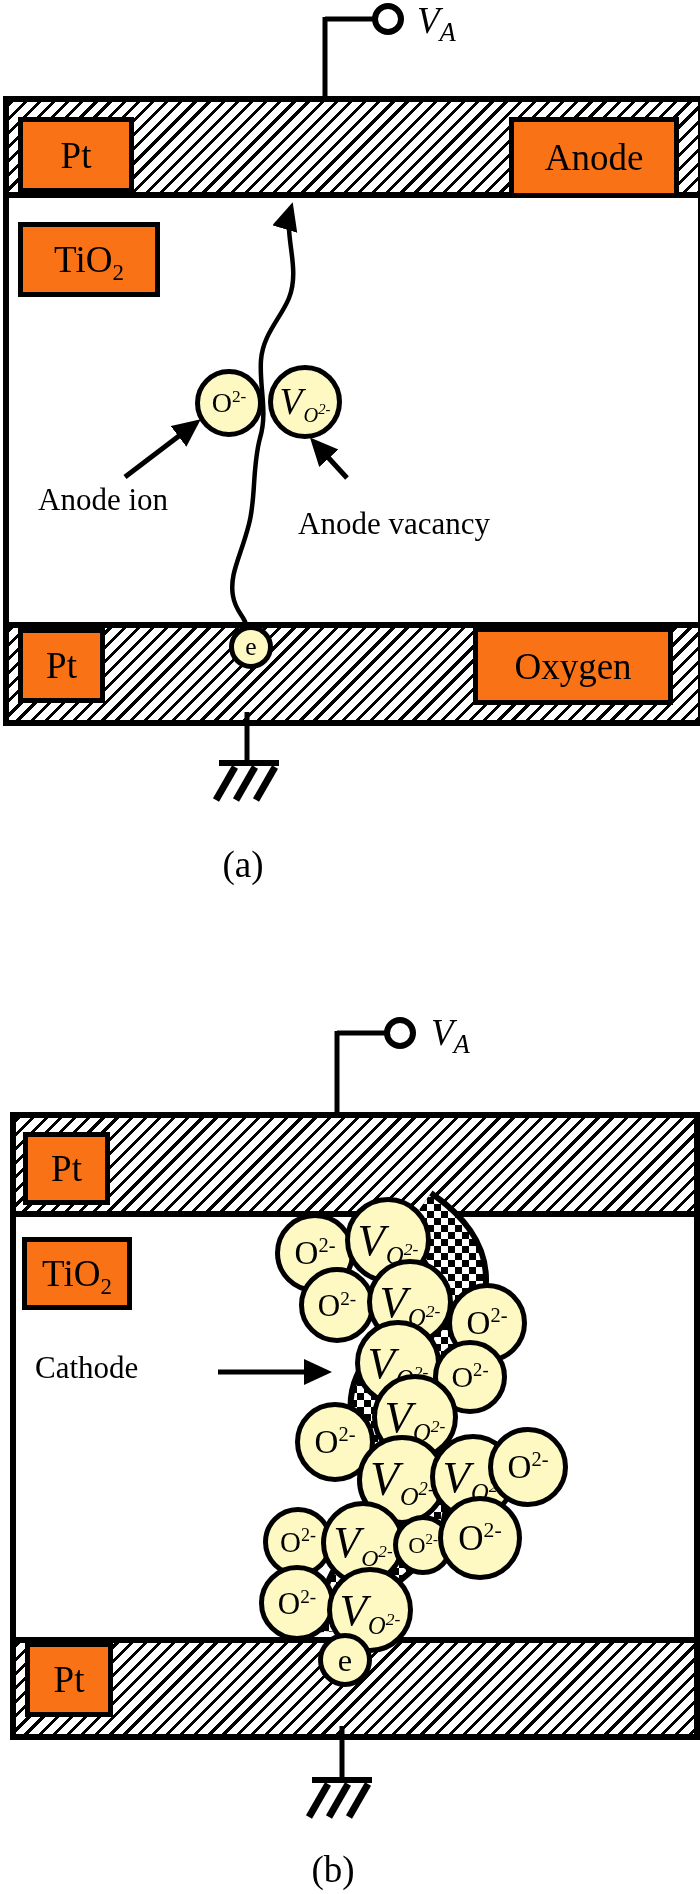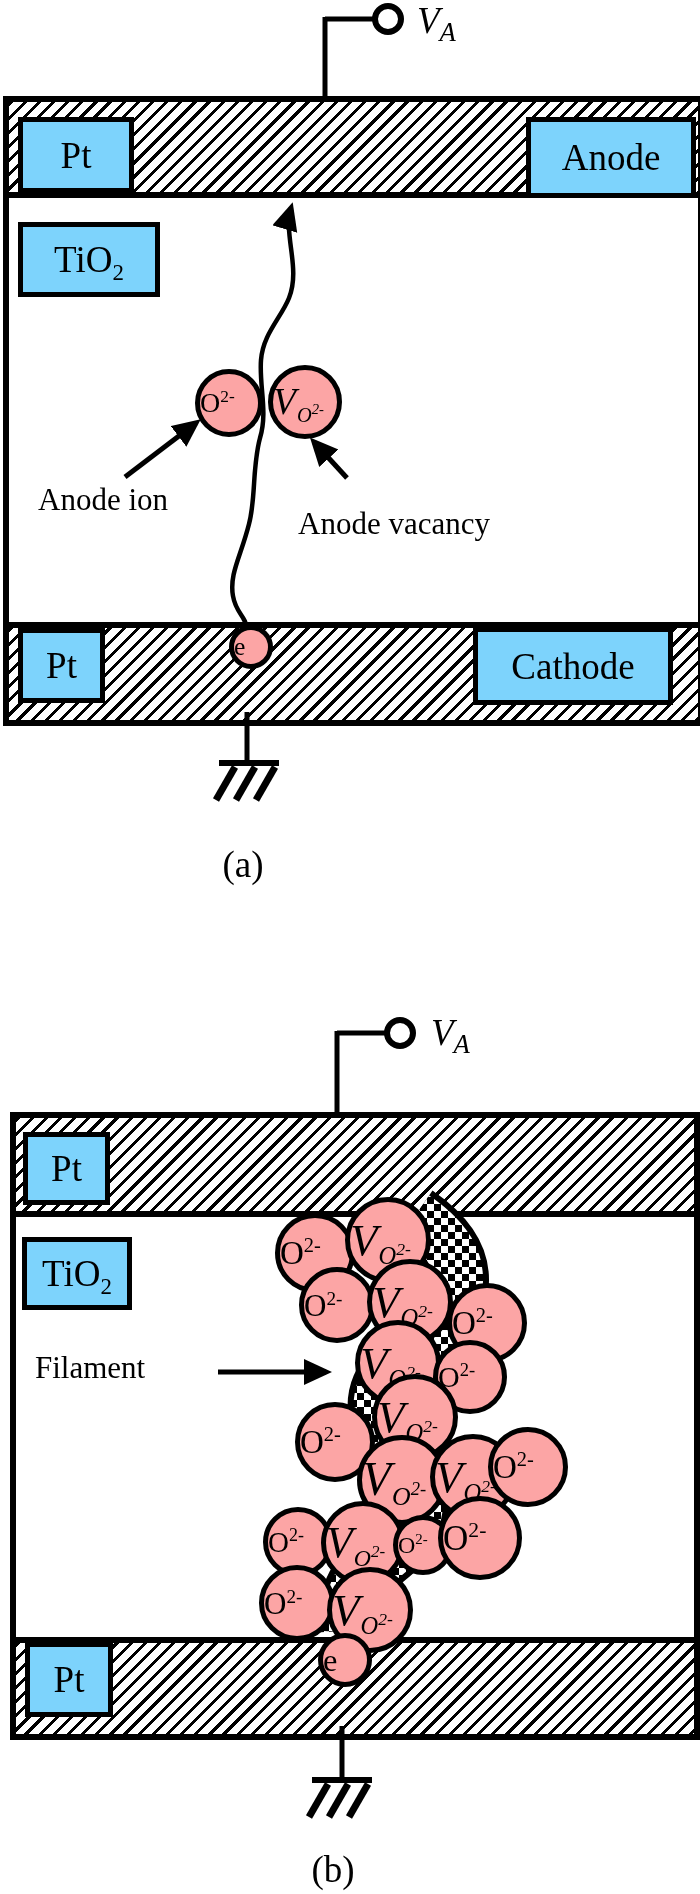--- a/index.html
+++ b/index.html
@@ -4,60 +4,60 @@
 <style>
   html,body{margin:0;padding:0;background:#fff;}
   .stage{position:relative;width:700px;height:1894px;background:#fff;color:#000;
          font-family:"Liberation Serif",serif;overflow:hidden;}
   svg.overlay{position:absolute;left:0;top:0;z-index:1;}
   .device{position:absolute;border:6px solid #000;background:#fff;z-index:0;}
   .electrode{position:absolute;left:0;right:0;
     background:repeating-linear-gradient(135deg,#000 0 3px,#fff 3px 10px);}
   .elec-top{top:0;border-bottom:6px solid #000;}
   .elec-bottom{bottom:0;border-top:6px solid #000;}
-  .labelbox{position:absolute;background:#7dd3fc;border:5px solid #000;z-index:2;
+  .labelbox{position:absolute;background:#f97316;border:5px solid #000;z-index:2;
     display:flex;align-items:center;justify-content:center;font-size:37px;line-height:1;}
   .labelbox sub{font-size:0.62em;transform:translateY(18%);line-height:0;}
   .term-label{position:absolute;font-style:italic;font-size:37px;line-height:1;z-index:2;}
   .term-label sub{font-size:0.72em;font-style:italic;line-height:0;}
   .note{position:absolute;font-size:31px;line-height:1;white-space:nowrap;z-index:2;}
   .caption{position:absolute;font-size:37px;line-height:1;transform:translateX(-50%);z-index:2;}
-  .ion{position:absolute;border:5px solid #000;border-radius:50%;background:#fca5a5;z-index:2;
-    display:flex;align-items:center;justify-content:flex-start;line-height:1;}
+  .ion{position:absolute;border:5px solid #000;border-radius:50%;background:#fef9c3;z-index:2;
+    display:flex;align-items:center;justify-content:center;line-height:1;}
   .ion .ion-label{position:relative;white-space:nowrap;}
   .ion sup{font-size:0.62em;line-height:0;vertical-align:super;}
   .ion .v-base{font-style:italic;font-size:1.25em;}
   .ion .v-sub{display:inline-block;font-style:italic;font-size:0.68em;transform:translateY(38%);margin-left:1px;}
   .ion .v-sub sup{font-size:0.72em;}
   .ion .e-base{font-size:1.35em;}
 </style>
 </head>
 <body>
 
 <div class="stage">
 
   <div class="device" style="left:3px;top:96px;width:689px;height:618px;">
     <div class="electrode elec-top" style="height:90px;"></div>
     <div class="electrode elec-bottom" style="height:92px;"></div>
   </div>
 
   <div class="labelbox" style="left:18px;top:117px;width:106px;height:66px;">
     <span>Pt</span>
   </div>
-  <div class="labelbox" style="left:526px;top:117px;width:160px;height:71px;">
+  <div class="labelbox" style="left:509px;top:117px;width:160px;height:71px;">
     <span>Anode</span>
   </div>
   <div class="labelbox" style="left:18px;top:222px;width:132px;height:65px;">
     <span><span>TiO</span><sub>2</sub></span>
   </div>
   <div class="labelbox" style="left:18px;top:628px;width:77px;height:65px;">
     <span>Pt</span>
   </div>
   <div class="labelbox" style="left:473px;top:627px;width:190px;height:68px;">
-    <span>Cathode</span>
+    <span>Oxygen</span>
   </div>
 
   <div class="term-label" style="left:417px;top:2px;">
     <span>V</span><sub>A</sub>
   </div>
 
   <div class="note" style="left:38px;top:484px;">
     <span>Anode ion</span>
   </div>
   <div class="note" style="left:298px;top:508px;">
@@ -79,21 +79,21 @@
   </div>
   <div class="labelbox" style="left:25px;top:1642px;width:78px;height:65px;">
     <span>Pt</span>
   </div>
 
   <div class="term-label" style="left:431px;top:1014px;">
     <span>V</span><sub>A</sub>
   </div>
 
   <div class="note" style="left:35px;top:1352px;">
-    <span>Filament</span>
+    <span>Cathode</span>
   </div>
 
   <div class="caption" style="left:333px;top:1851px;">(b)</div>
 
   <svg class="overlay" width="700" height="1894" viewBox="0 0 700 1894">
     <defs>
       <marker id="arrow" markerUnits="userSpaceOnUse" markerWidth="30" markerHeight="30" refX="22" refY="13" orient="auto">
         <path d="M0,0 L28,13 L0,26 z" fill="#000"></path>
       </marker>
       <pattern id="checker" width="14" height="14" patternUnits="userSpaceOnUse">

